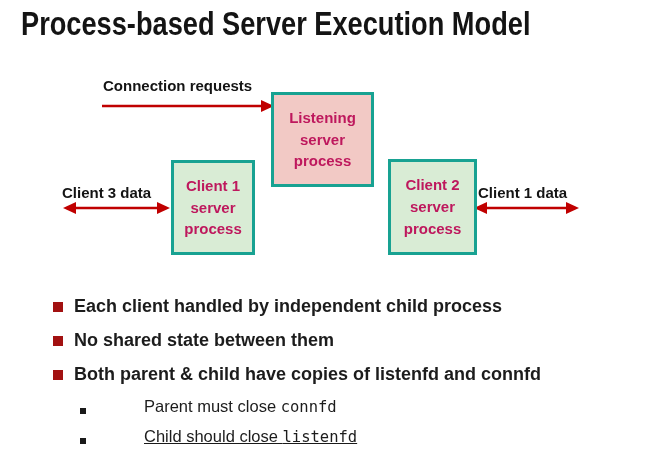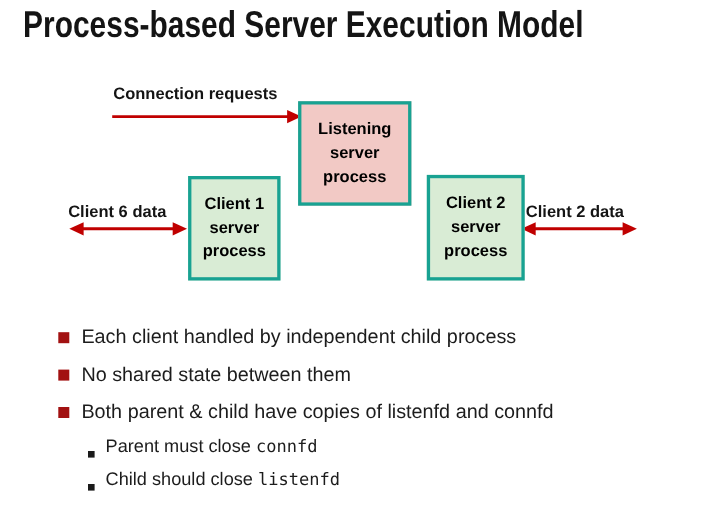--- a/index.html
+++ b/index.html
@@ -21,41 +21,41 @@
     font-size:34px;font-weight:bold;color:#141414;
     transform:scaleX(0.80);transform-origin:left top;white-space:nowrap;
   }
   .arrows-layer{position:absolute;left:0;top:0;width:652px;height:466px;pointer-events:none;}
   .arrow-line{stroke:var(--arrow);stroke-width:2.6;}
   .arrow-head{fill:var(--arrow);}
   .cursor-shape{fill:#fbfbfb;stroke:#7a7a7a;stroke-width:0.9;}
   .box{
     position:absolute;box-sizing:border-box;border:3px solid var(--teal);
     display:flex;flex-direction:column;align-items:center;justify-content:center;
-    font-weight:bold;font-size:15px;line-height:1.45;color:#000000;text-align:center;
+    font-weight:bold;font-size:15px;line-height:1.45;color:#be185d;text-align:center;
   }
   .box-listening{left:255px;top:92px;width:103px;height:95px;background:var(--pink);}
   .box-client1{left:155px;top:160px;width:84px;height:95px;background:var(--green);}
   .box-client2{left:372px;top:159px;width:89px;height:96px;background:var(--green);}
   .dlabel{position:absolute;font-weight:bold;font-size:15px;color:#141414;white-space:nowrap;}
   .lbl-conn{left:87px;top:77px;}
   .lbl-c1{left:46px;top:184px;}
   .lbl-c2{left:462px;top:184px;}
   .bullet-row{position:absolute;display:flex;align-items:flex-start;}
   .b-marker{width:10px;height:10px;background:var(--maroon);margin-top:6px;margin-right:11px;flex:none;}
-  .b-text{font-size:18px;font-weight:normal;color:#1c1c1c;white-space:nowrap;}
+  .b-text{font-size:18px;font-weight:bold;color:#1c1c1c;white-space:nowrap;}
   .b1{left:37px;top:296px;}
   .b2{left:37px;top:330px;}
   .b3{left:37px;top:364px;}
-  .sub-row{position:absolute;display:flex;align-items:flex-end;}
+  .sub-row{position:absolute;display:flex;align-items:center;gap:48px;}
   .s-marker{width:6px;height:6px;background:#1a1a1a;margin-top:8px;margin-right:10px;flex:none;}
   .s-text{font-size:16.5px;font-weight:400;color:#1c1c1c;white-space:nowrap;}
   .s-code{font-family:"DejaVu Sans Mono", monospace;font-size:15.5px;}
   .s1{left:64px;top:397px;}
-  .s2{left:64px;top:427px;}
+  .s2{left:64px;top:427px;text-decoration:underline;}
 </style>
 </head>
 <body>
 
 <div class="slide">
 
   <h1 class="title">Process-based Server Execution Model</h1>
 
   <svg class="arrows-layer" width="652" height="466" viewBox="0 0 652 466" xmlns="http://www.w3.org/2000/svg">
     <g>
@@ -69,22 +69,22 @@
     </g>
     <g>
       <line class="arrow-line" x1="468" y1="208" x2="553" y2="208"></line>
       <polygon class="arrow-head" points="458,208 471,202 471,214"></polygon>
       <polygon class="arrow-head" points="563,208 550,202 550,214"></polygon>
     </g>
     <path class="cursor-shape" d="M267 97 L267 110.5 L270.2 107.6 L272.2 112.4 L274.6 111.3 L272.6 106.6 L276.4 106.3 Z"></path>
   </svg>
 
   <div class="dlabel lbl-conn">Connection requests</div>
-  <div class="dlabel lbl-c1">Client 6 data</div>
-  <div class="dlabel lbl-c2">Client 2 data</div>
+  <div class="dlabel lbl-c1">Client 3 data</div>
+  <div class="dlabel lbl-c2">Client 1 data</div>
 
   <div class="box box-listening">
     <span>Listening</span>
     <span>server</span>
     <span>process</span>
   </div>
   <div class="box box-client1">
     <span>Client 1</span>
     <span>server</span>
     <span>process</span>

